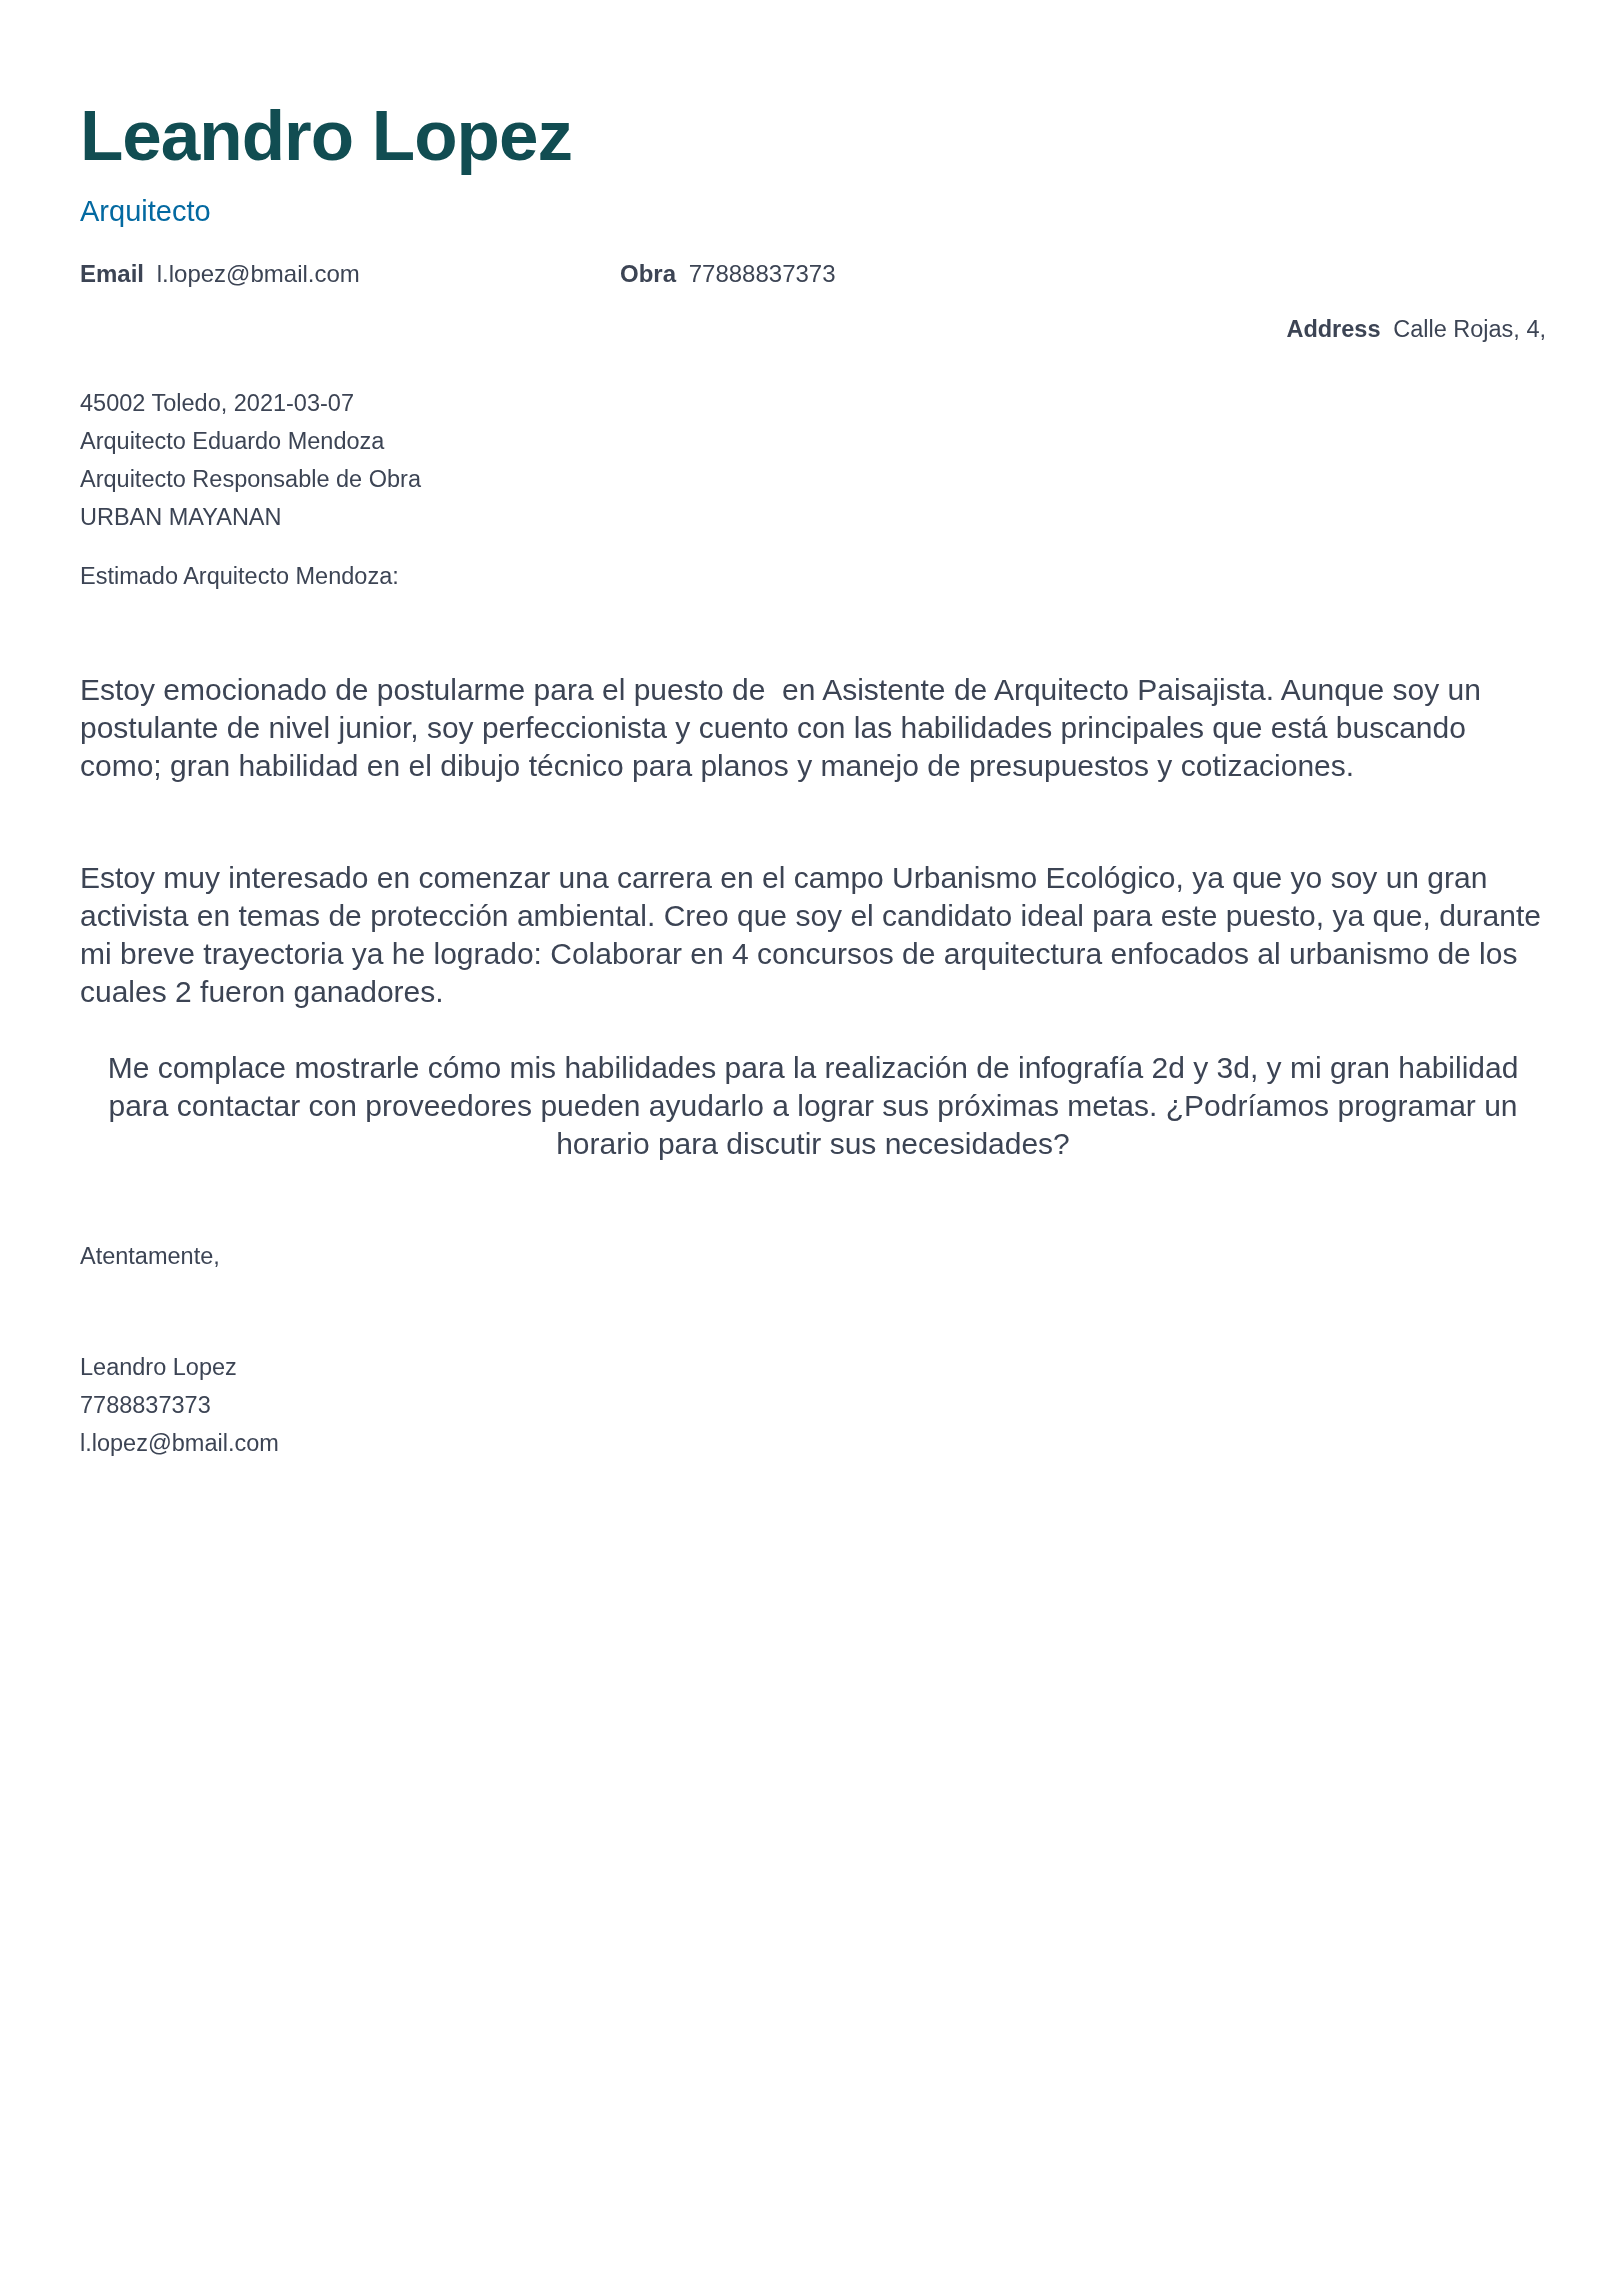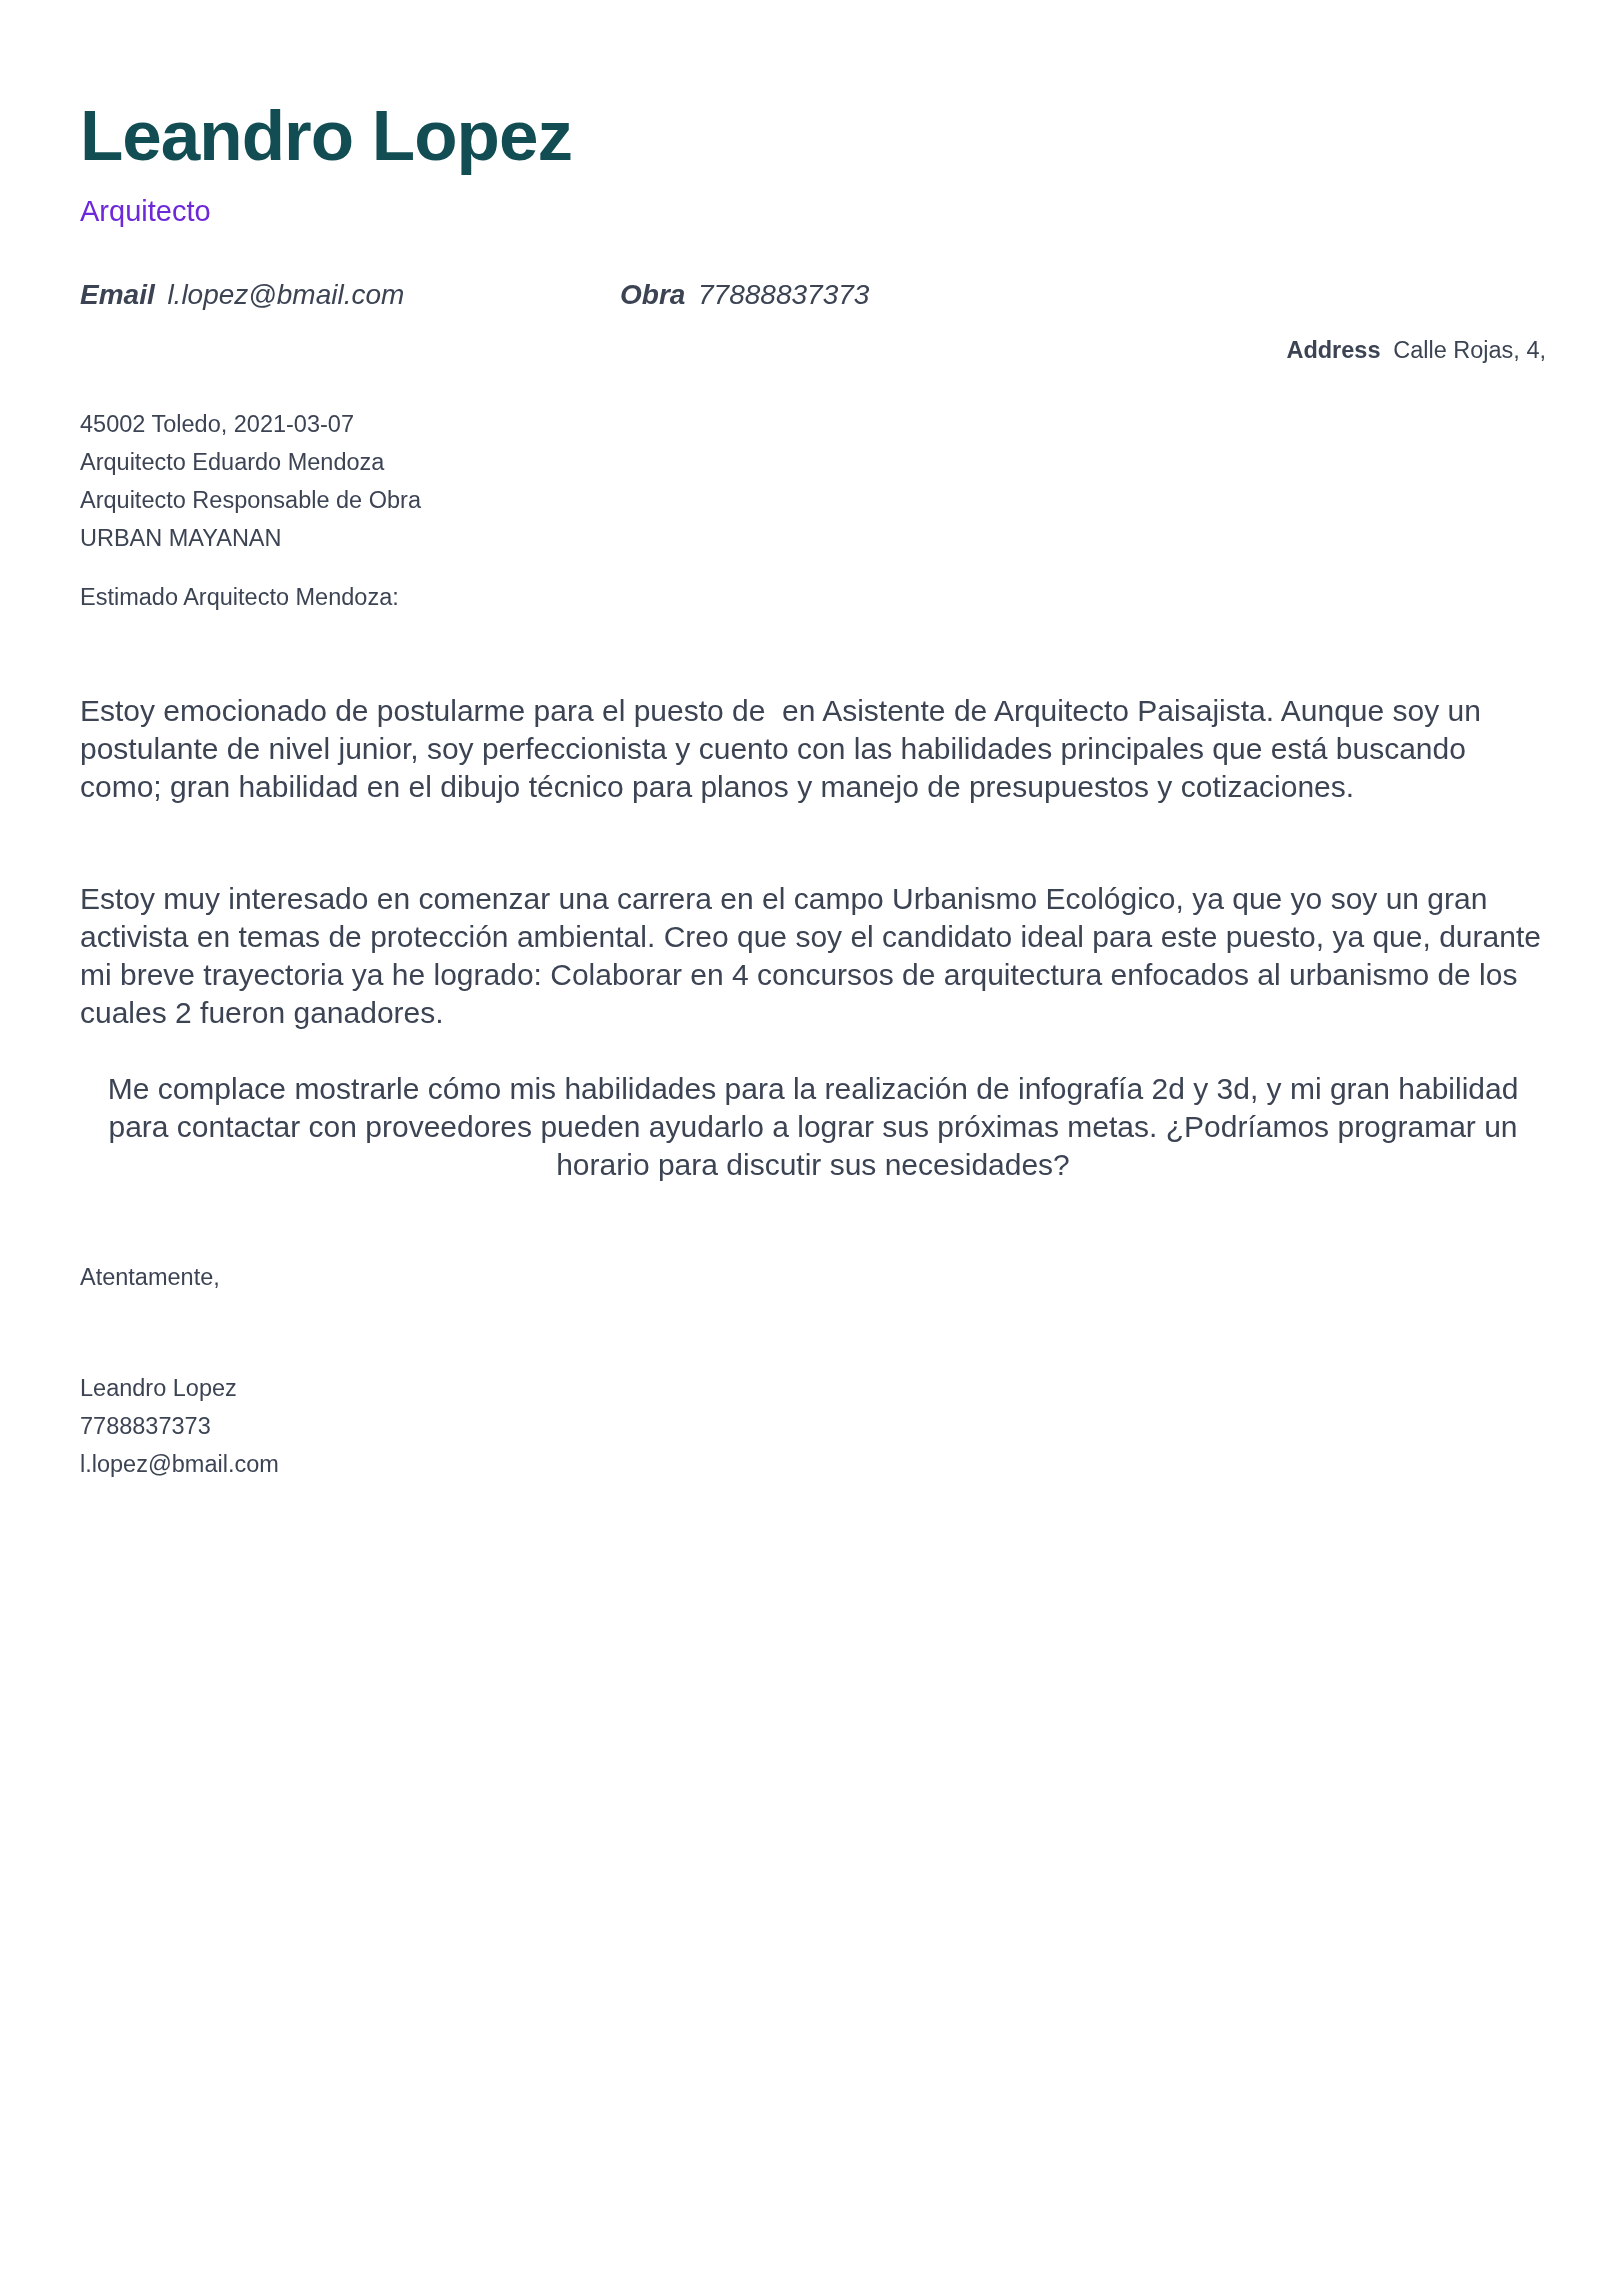--- a/index.html
+++ b/index.html
@@ -24,28 +24,27 @@
     font-weight: bold;
     line-height: 74px;
     letter-spacing: -1px;
     margin: 34px 0 0 0;
     color: #114d52;
   }
   .job-title {
     font-size: 29px;
     line-height: 33px;
     margin-top: 21.6px;
-    color: #6d28d9;
+    color: #0369a1;
   }
   .contact-row {
     position: relative;
-    margin-top: 51px;
-    font-size: 28px;
+    margin-top: 30px;
+    font-size: 24px;
     line-height: 31px;
-    font-style: italic;
   }
   .contact-row .pair .label,
   .address-row .label {
     font-weight: bold;
     margin-right: 12.7px;
   }
   .phone-pair {
     position: absolute;
     left: 540px;
     top: 0;

